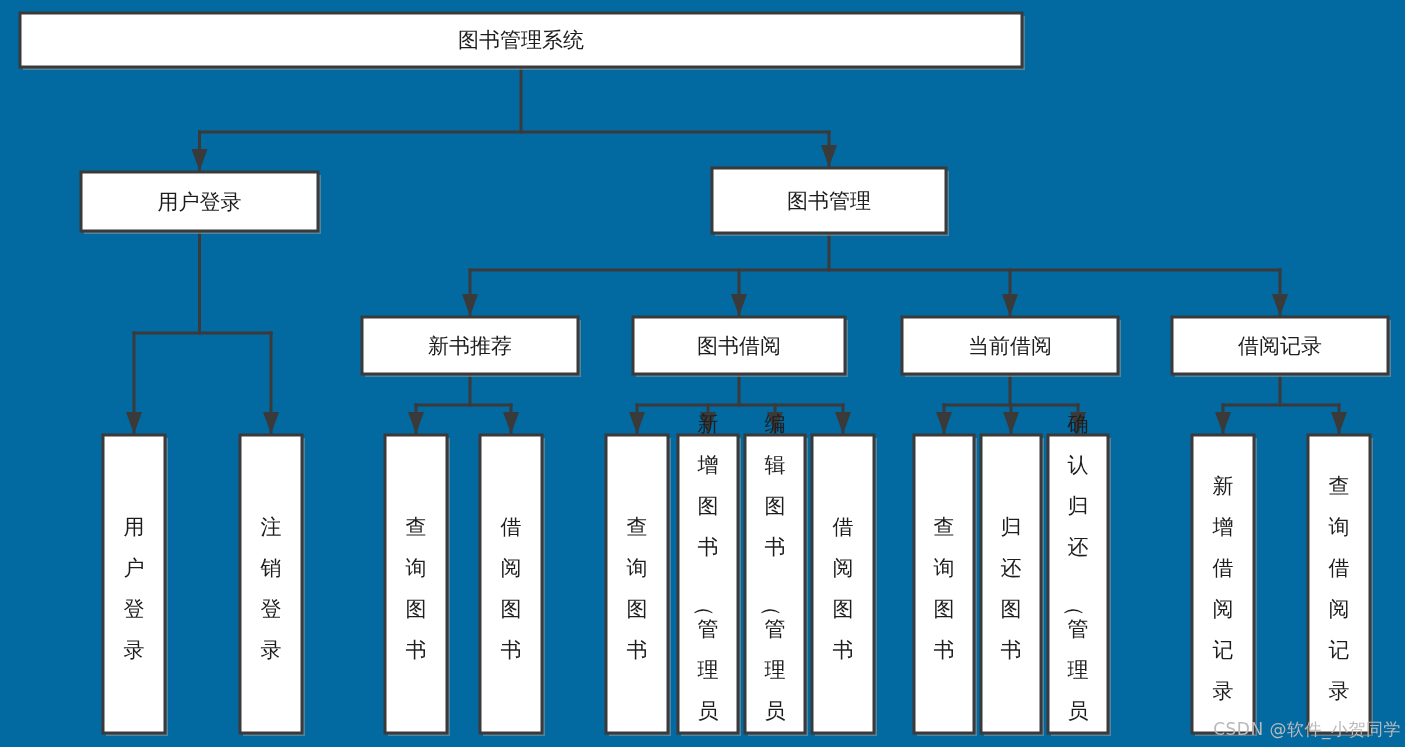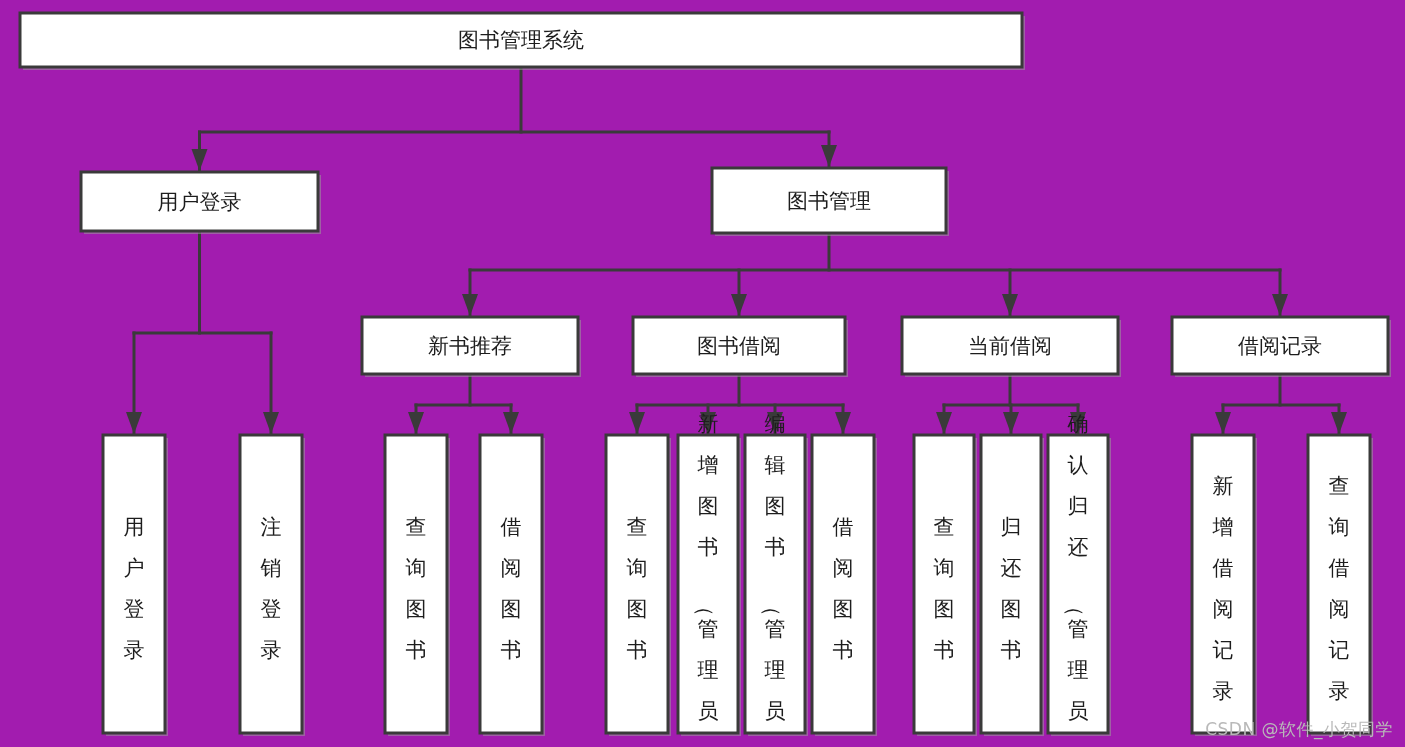--- a/index.html
+++ b/index.html
@@ -10,21 +10,21 @@
   body {
     width: 1405px;
     height: 747px;
     font-family: "DejaVu Sans", "Liberation Sans", sans-serif;
     overflow: hidden;
   }
   #diagram-root {
     position: relative;
     width: 1405px;
     height: 747px;
-    background: #a21caf;
+    background: #0369a1;
   }
   svg.diagram-canvas {
     display: block;
     width: 1405px;
     height: 747px;
   }
   .node-box {
     fill: #ffffff;
     stroke: #3a3a3a;
     stroke-width: 3;
@@ -51,21 +51,21 @@
     dominant-baseline: middle;
   }
   .node-label-vertical {
     font-family: "DejaVu Sans", "Liberation Sans", sans-serif;
     fill: #1d1d1d;
     font-size: 21px;
     text-anchor: middle;
   }
   .watermark {
     position: absolute;
-    right: 12px;
+    right: 4px;
     bottom: 6px;
     font-family: "DejaVu Sans", "Liberation Sans", sans-serif;
     font-size: 17px;
     color: #b9b9b9;
     letter-spacing: 0.5px;
     white-space: nowrap;
     user-select: none;
   }
 </style>
 </head>

